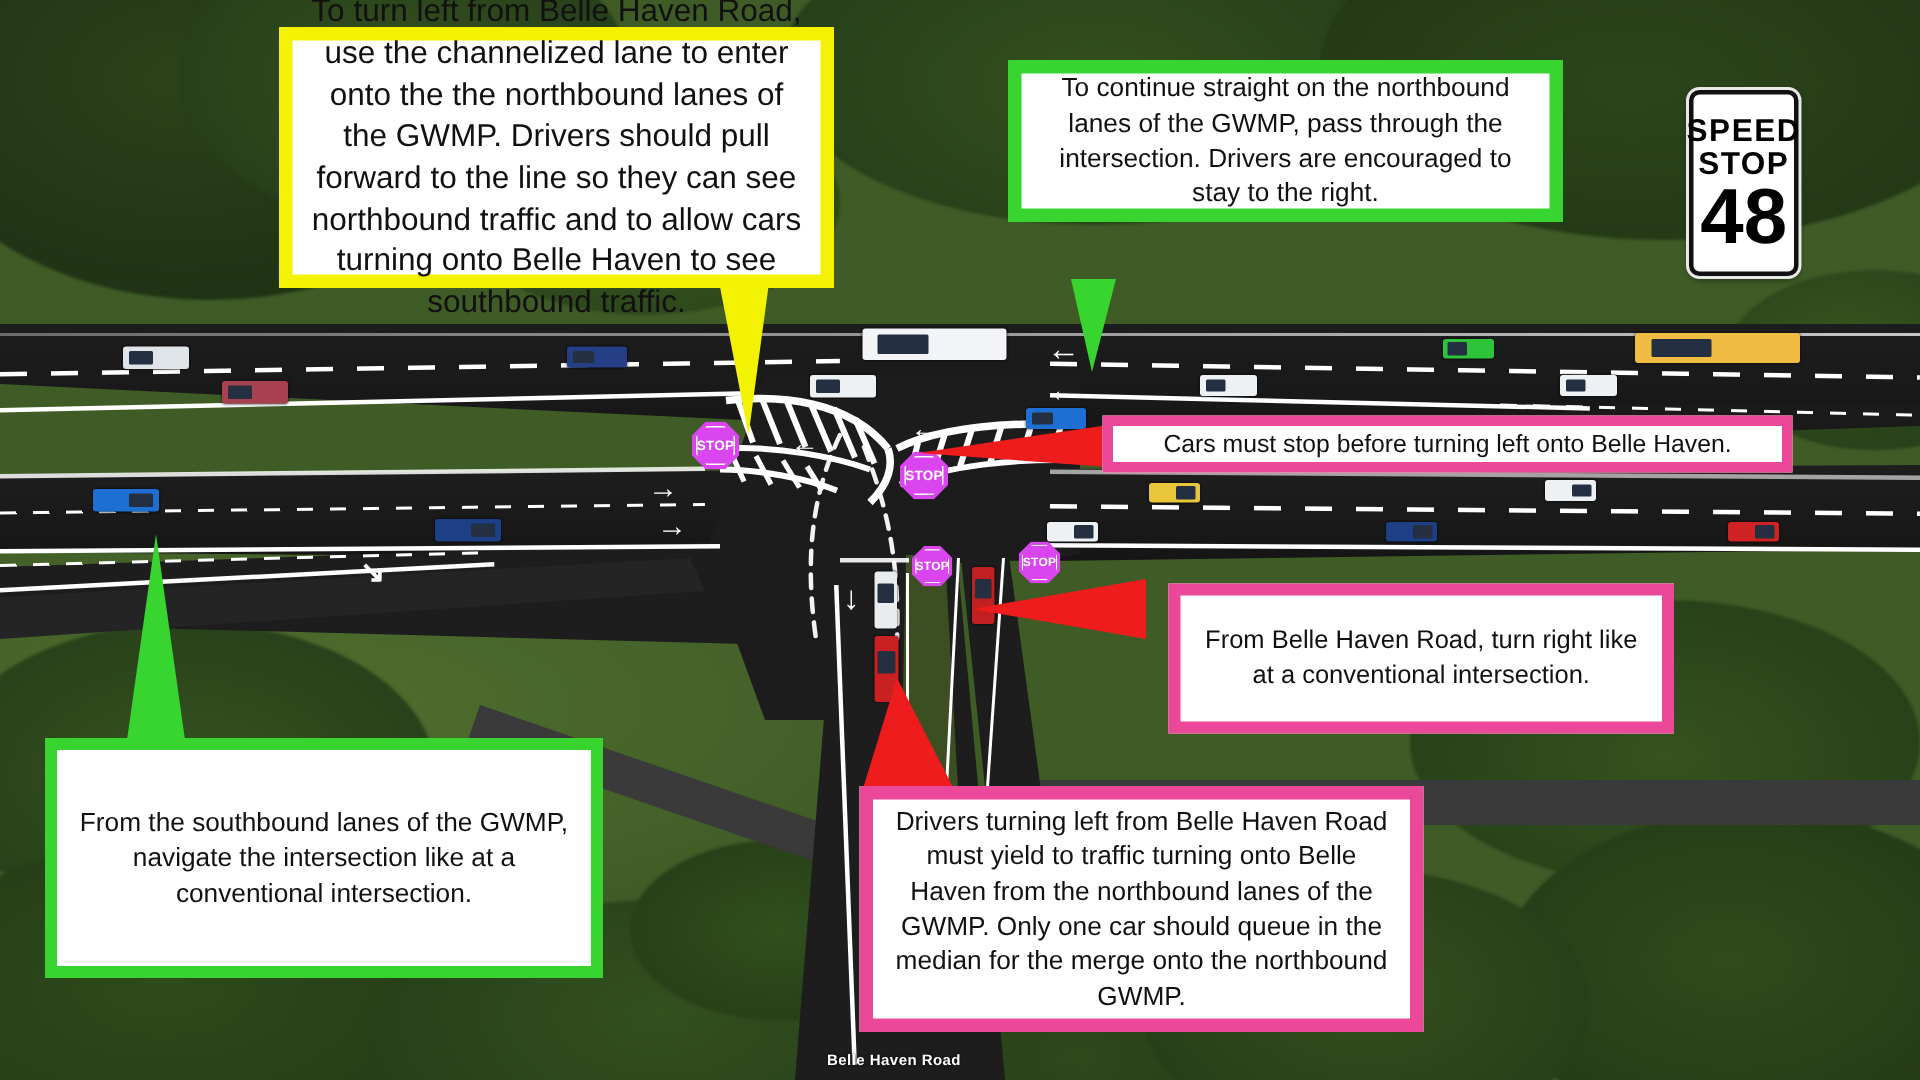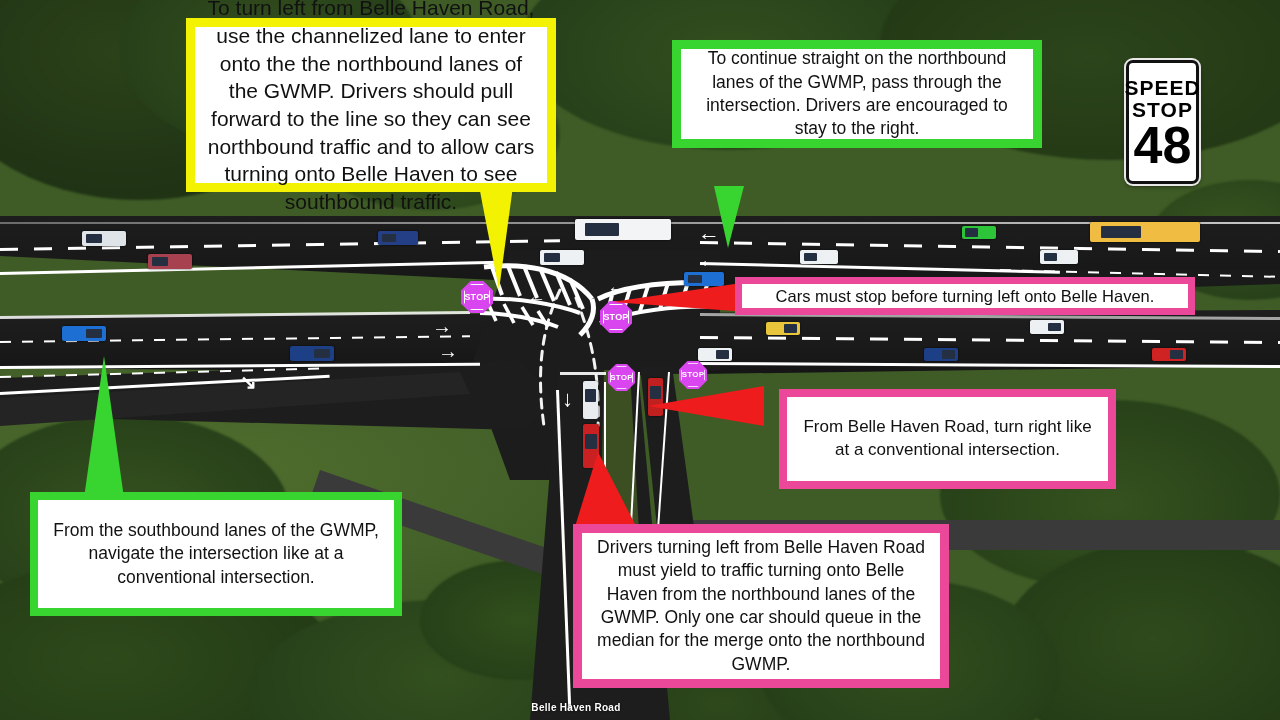--- a/index.html
+++ b/index.html
@@ -264,21 +264,21 @@
   </div>
   <div class="stopsign" style="left:608px;top:364px;width:27px;height:27px;font-size:8px;z-index:32;">
     <div class="ring"></div>
       <span>STOP</span>
   </div>
   <div class="stopsign" style="left:679px;top:361px;width:28px;height:28px;font-size:8px;z-index:32;">
     <div class="ring"></div>
       <span>STOP</span>
   </div>
 
-  <div id="road-label" style="left:496px;top:702px;width:160px;">Belle Haven Road</div>
+  <div id="road-label" style="left:516px;top:702px;width:160px;">Belle Haven Road</div>
 
   <div id="speed-sign" style="left:1126px;top:60px;width:73px;height:124px;">
     <div class="sl" style="font-size:21px;margin-top:4px;">SPEED</div>
     <div class="sl" style="font-size:21px;margin-top:1px;">STOP</div>
     <div class="num" style="font-size:52px;margin-top:1px;">48</div>
   </div>
 
   <svg class="tail" style="left:455px;top:186px;" width="110" height="108">
     <polygon points="24,0 58,0 44,104" fill="#f2f202"></polygon>
   </svg>
@@ -316,17 +316,17 @@
   </div>
 
   <div class="callout co-red" style="left:757px;top:389px;width:337px;height:100px;border-width:8px;margin-left:22px;">
     <div class="txt" style="font-size:17px;line-height:1.34;">From Belle Haven Road, turn right like at a conventional intersection.</div>
   </div>
 
   <div class="callout co-red" style="left:573px;top:524px;width:376px;height:164px;border-width:9px;">
     <div class="txt" style="font-size:17.5px;line-height:1.33;text-align:center;">Drivers turning left from Belle Haven Road must yield to traffic turning onto Belle Haven from the northbound lanes of the GWMP. Only one car should queue in the median for the merge onto the northbound GWMP.</div>
   </div>
 
-  <div class="callout co-green" style="left:30px;top:492px;width:372px;height:124px;border-width:8px;">
+  <div class="callout co-green" style="left:30px;top:492px;width:372px;height:160px;border-width:8px;">
     <div class="txt" style="font-size:17.5px;line-height:1.34;">From the southbound lanes of the GWMP, navigate the intersection like at a conventional intersection.</div>
   </div>
 
 </div>
 
 </body></html>

